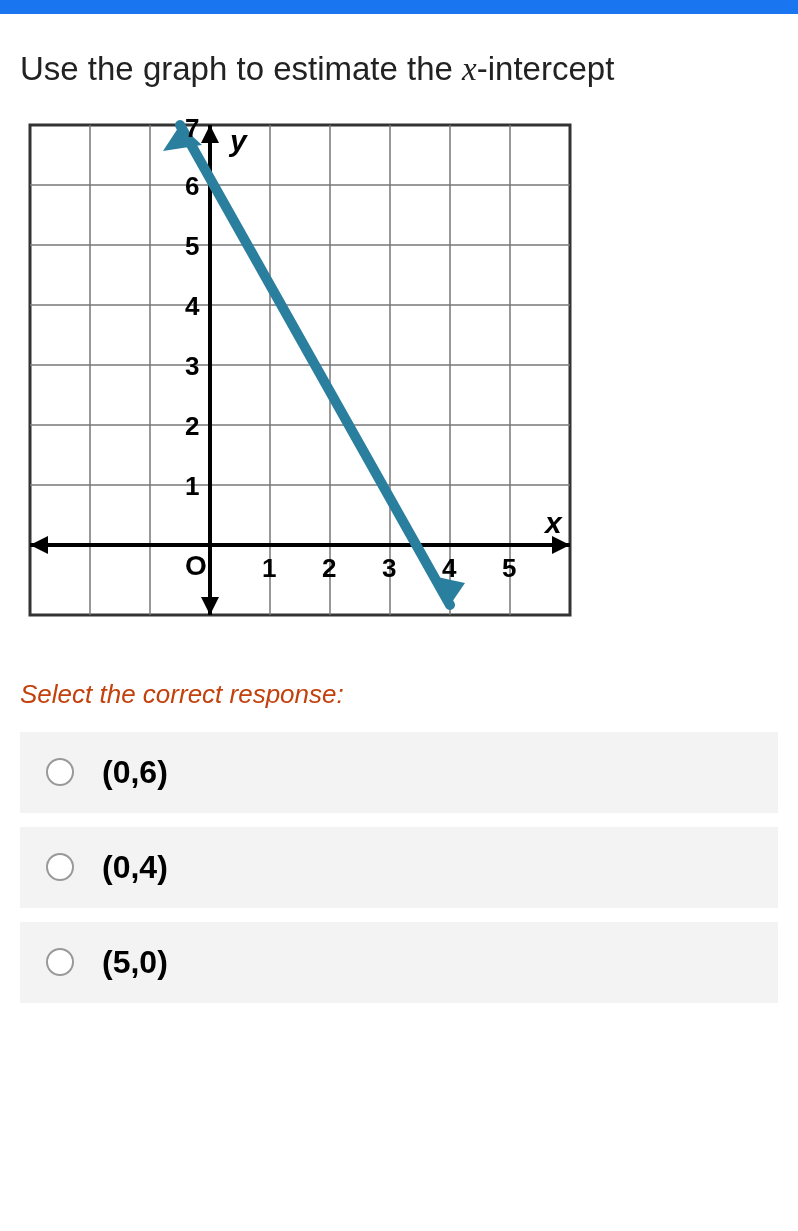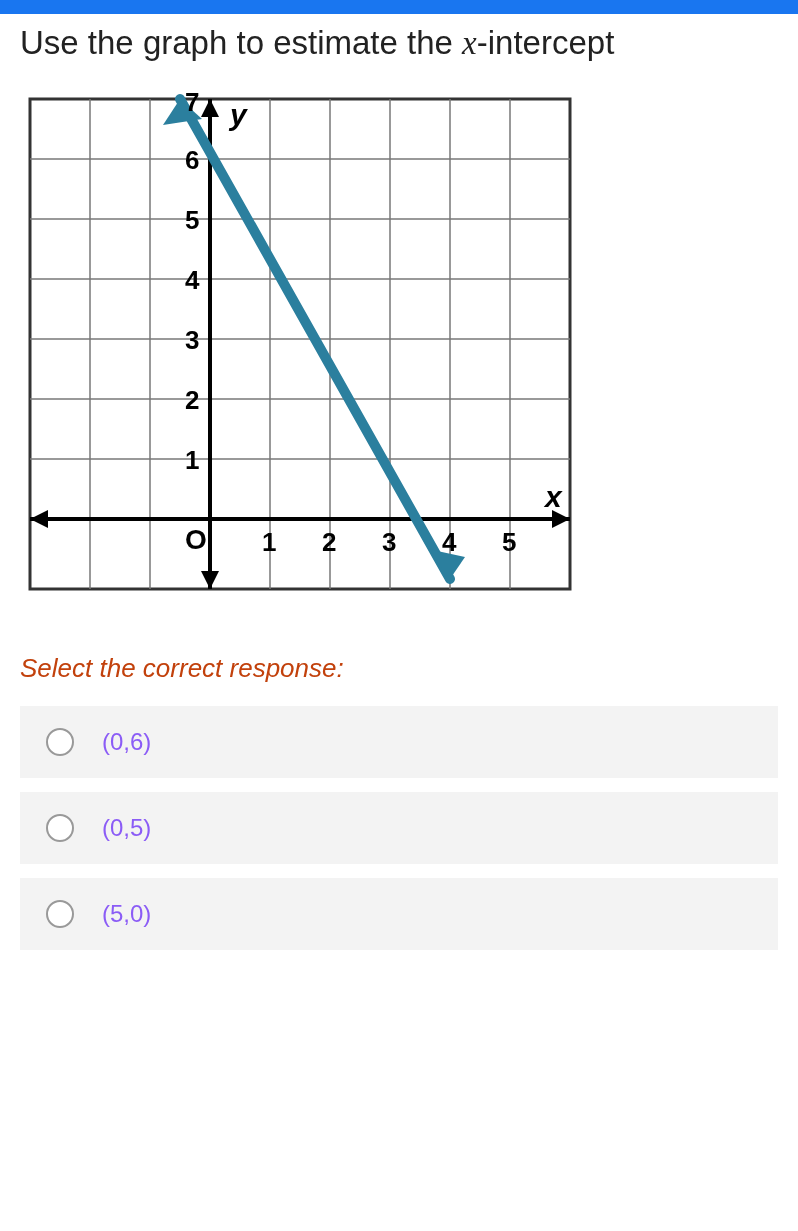--- a/index.html
+++ b/index.html
@@ -6,21 +6,21 @@
   body {
     font-family: Arial, Helvetica, sans-serif;
     background: #ffffff;
     width: 798px;
   }
   .top-bar {
     height: 14px;
     background: #1976f0;
   }
   .content {
-    padding: 8px 20px 30px 20px;
+    padding: 34px 20px 30px 20px;
   }
   .question-text {
     font-size: 33px;
     color: #222;
     line-height: 1.3;
     margin-bottom: 24px;
   }
   .question-text .var {
     font-style: italic;
     font-family: "Times New Roman", serif;
@@ -44,23 +44,23 @@
     cursor: pointer;
   }
   .radio {
     width: 28px; height: 28px;
     border: 2px solid #999;
     border-radius: 50%;
     flex: 0 0 28px;
     background: #fff;
   }
   .option-label {
-    font-size: 24px;
-    font-weight: 400;
-    color: #8b5cf6;
+    font-size: 32px;
+    font-weight: 700;
+    color: #000000;
   }
 </style>
 </head>
 <body>
 
 <div class="top-bar"></div>
 
 <div class="content">
 
   <div class="question-text">
@@ -133,21 +133,21 @@
 
   <div class="prompt">Select the correct response:</div>
 
   <div class="options">
     <div class="option">
       <div class="radio"></div>
       <div class="option-label">(0,6)</div>
     </div>
     <div class="option">
       <div class="radio"></div>
-      <div class="option-label">(0,5)</div>
+      <div class="option-label">(0,4)</div>
     </div>
     <div class="option">
       <div class="radio"></div>
       <div class="option-label">(5,0)</div>
     </div>
   </div>
 
 </div>
 
 </body></html>

